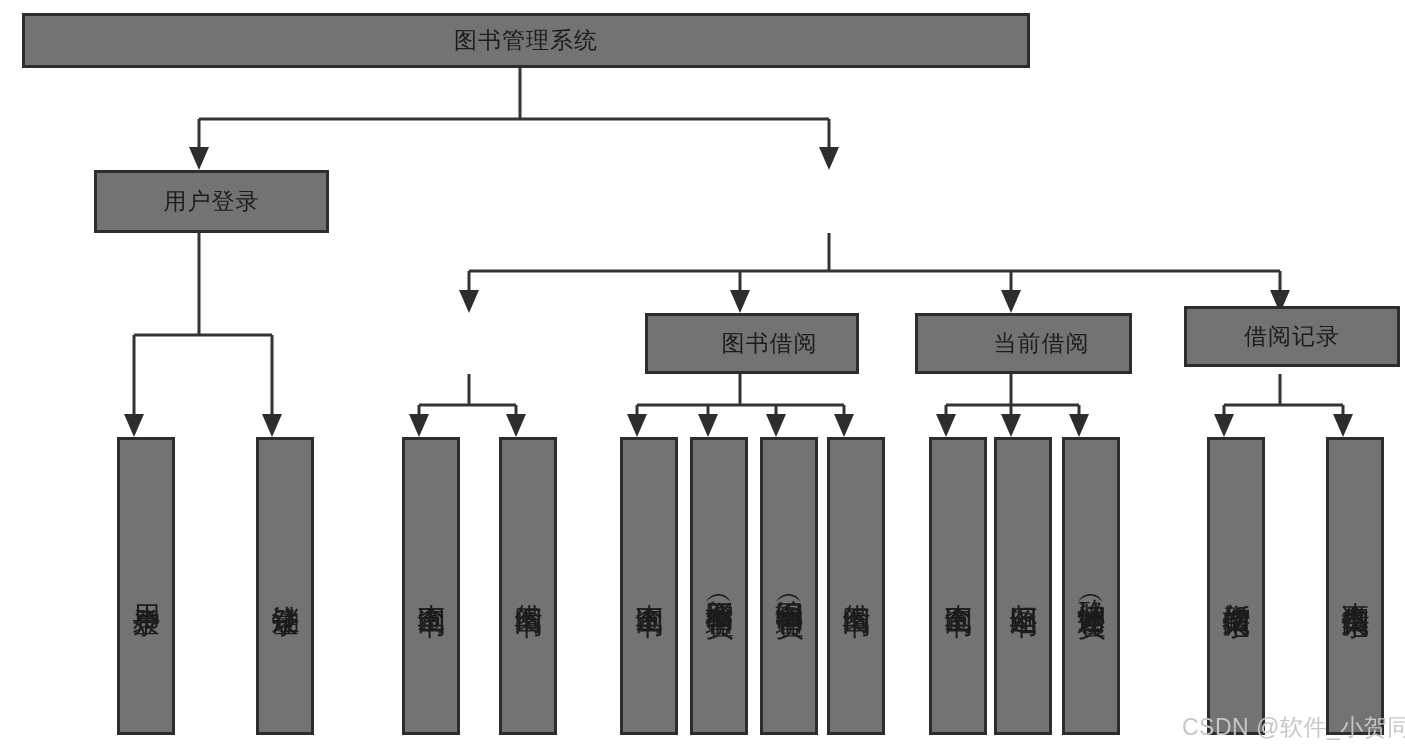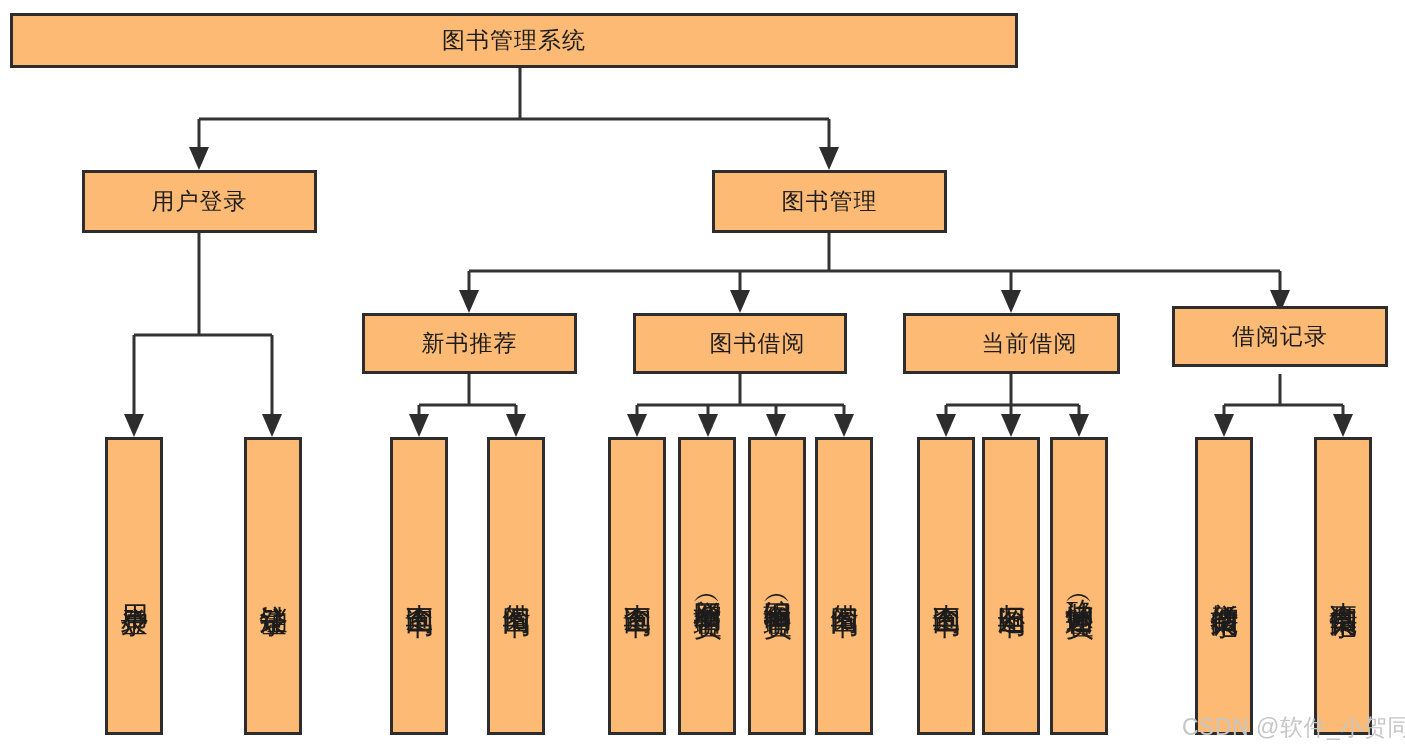--- a/index.html
+++ b/index.html
@@ -20,27 +20,28 @@
     left: 0;
     top: 0;
     width: 1405px;
     height: 747px;
     z-index: 1;
     pointer-events: none;
   }
   .node {
     position: absolute;
     box-sizing: border-box;
-    background: #fdba74;
+    background: #737373;
     border: 3px solid #2d2d2d;
     color: #1c1c1c;
     display: flex;
     align-items: center;
     justify-content: center;
     z-index: 2;
+    margin-left: 12px;
   }
   .node.h-label {
     font-size: 23px;
     letter-spacing: 1px;
     white-space: nowrap;
   }
   .node.leaf {
     writing-mode: vertical-rl;
     text-orientation: mixed;
     font-size: 28px;
@@ -103,27 +104,21 @@
     </g>
   </svg>
 
   <div class="node h-label" style="left:10px; top:13px; width:1008px; height:55px;">
     <span>图书管理系统</span>
   </div>
 
   <div class="node h-label" style="left:82px; top:170px; width:235px; height:63px;">
     <span>用户登录</span>
   </div>
-  <div class="node h-label" style="left:712px; top:170px; width:235px; height:63px;">
-    <span>图书管理</span>
-  </div>
 
-  <div class="node h-label" style="left:362px; top:313px; width:215px; height:61px;">
-    <span>新书推荐</span>
-  </div>
   <div class="node h-label" style="left:633px; top:313px; width:214px; height:61px;padding-left:35px;">
     <span>图书借阅</span>
   </div>
   <div class="node h-label" style="left:903px; top:313px; width:217px; height:61px;padding-left:36px;">
     <span>当前借阅</span>
   </div>
   <div class="node h-label" style="left:1172px; top:306px; width:216px; height:61px;">
     <span>借阅记录</span>
   </div>
 

